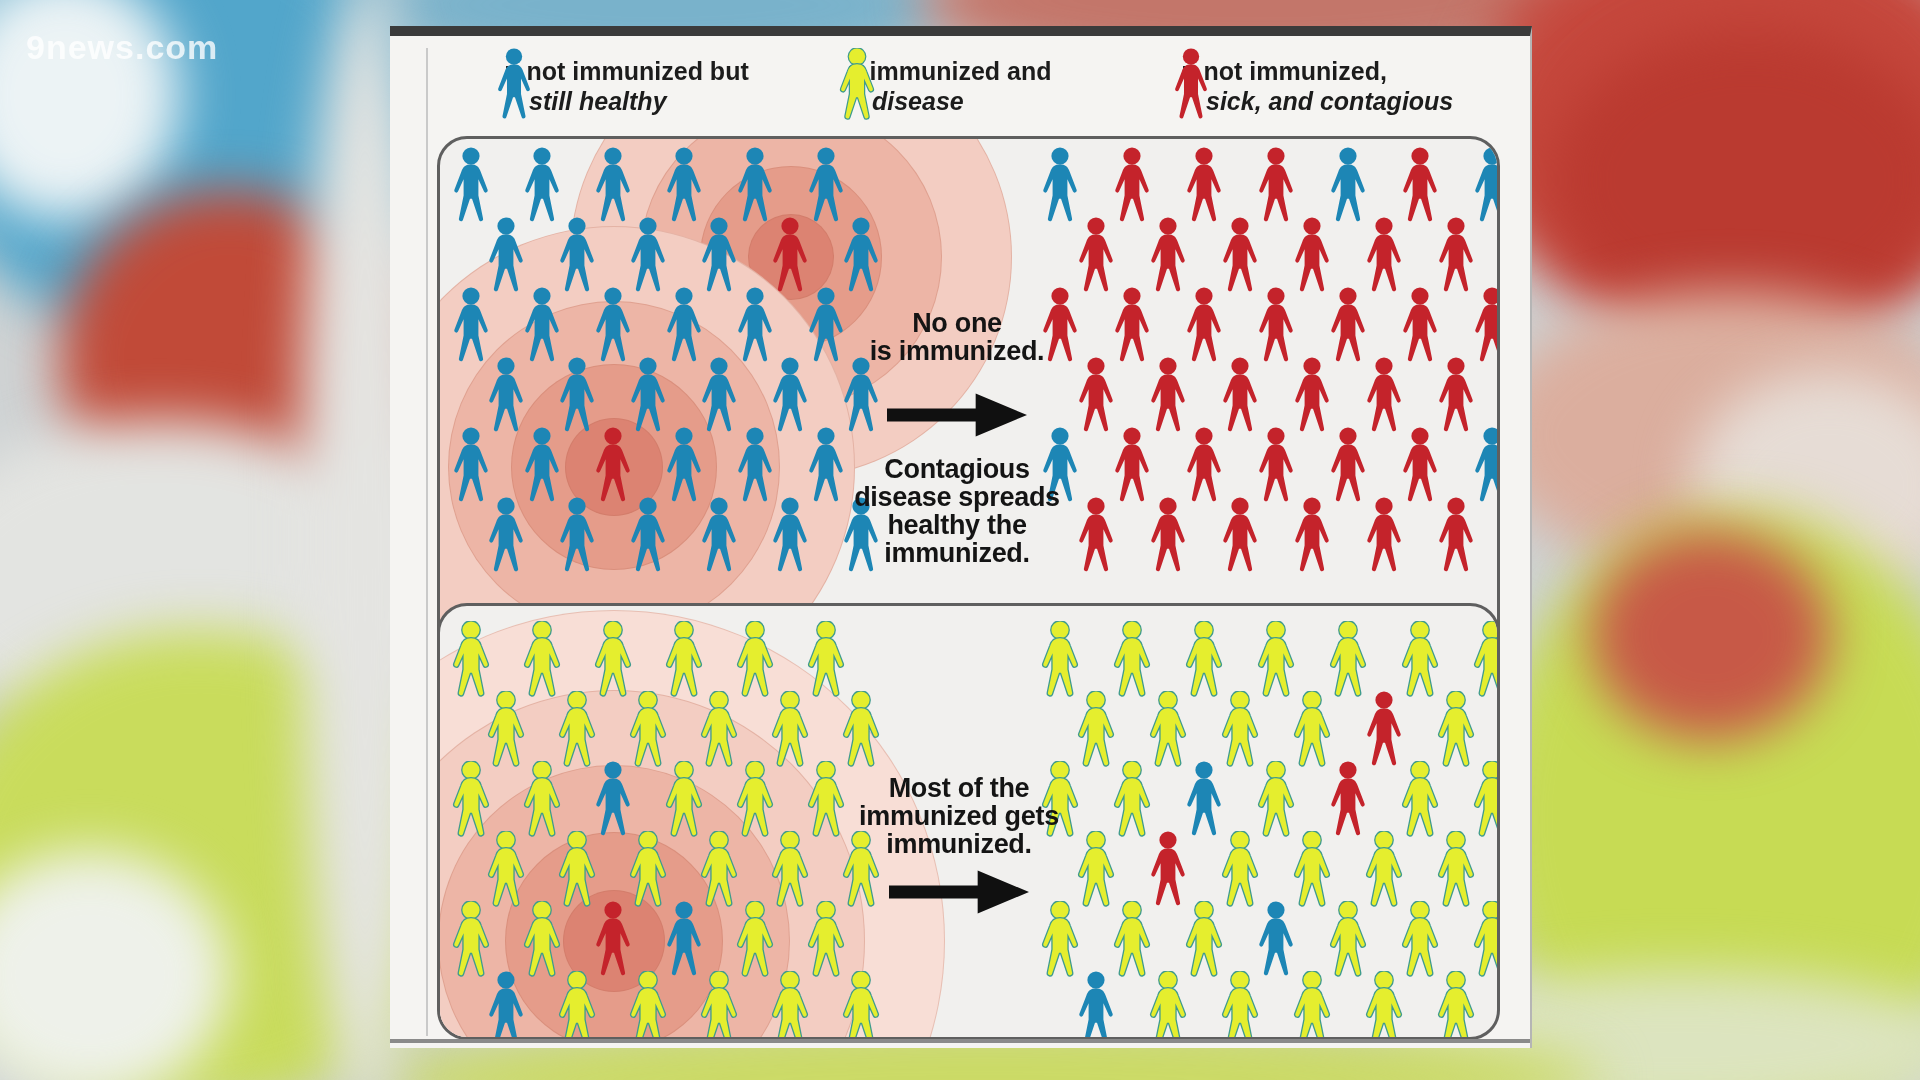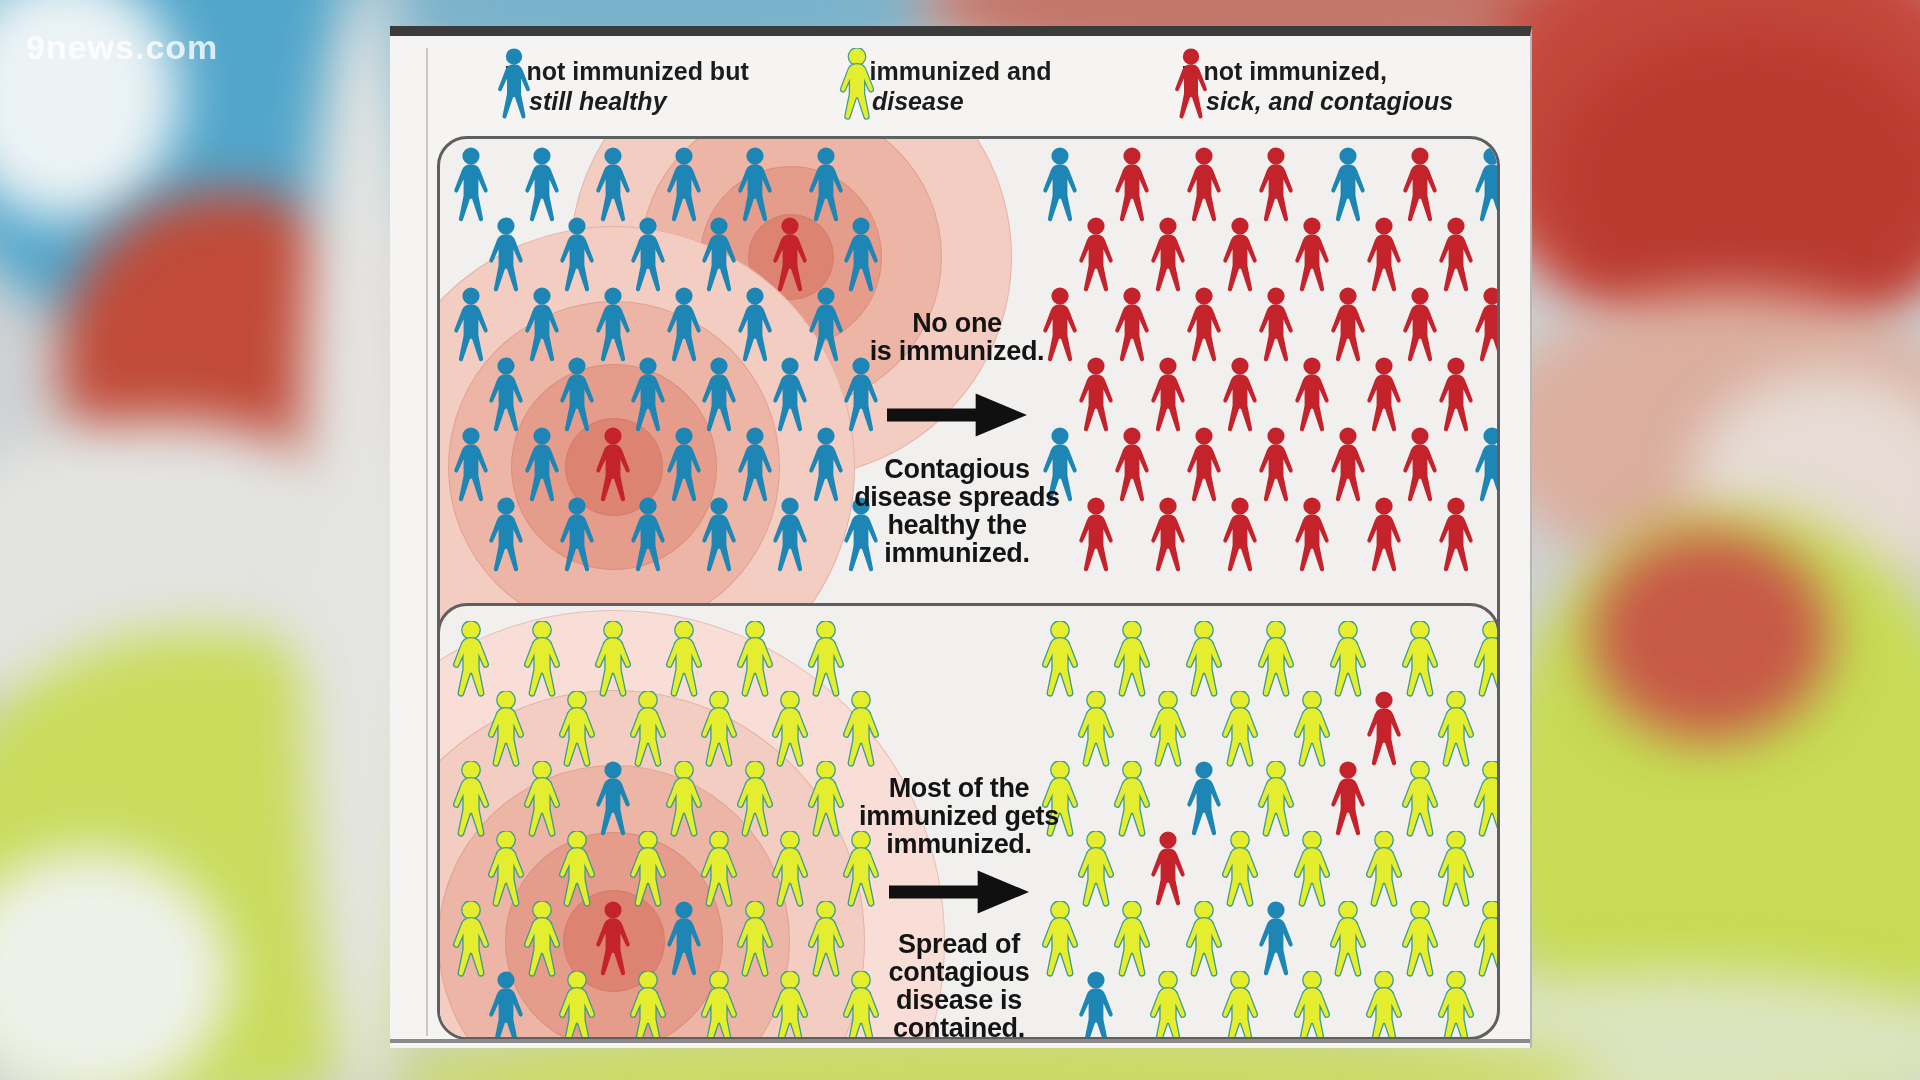--- a/index.html
+++ b/index.html
@@ -629,26 +629,20 @@
         </div>
       <div class="caption">
         <div class="cap">
             <div>Most of the</div>
             <div>immunized gets</div>
             <div>immunized.</div>
           </div>
         <svg class="arrow" viewBox="0 0 150 60">
           <path d="M0 23 L95 23 L95 7 L150 30 L95 53 L95 37 L0 37 Z"></path>
         </svg>
-        <div class="cap">
-            <div>Spread of</div>
-            <div>contagious</div>
-            <div>disease is</div>
-            <div>contained.</div>
-          </div>
       </div>
     </div>
 
     <div class="card-bottom-line"></div>
   </div>
 
   <div class="watermark">9news.com</div>
 </div>
 
 </body></html>

